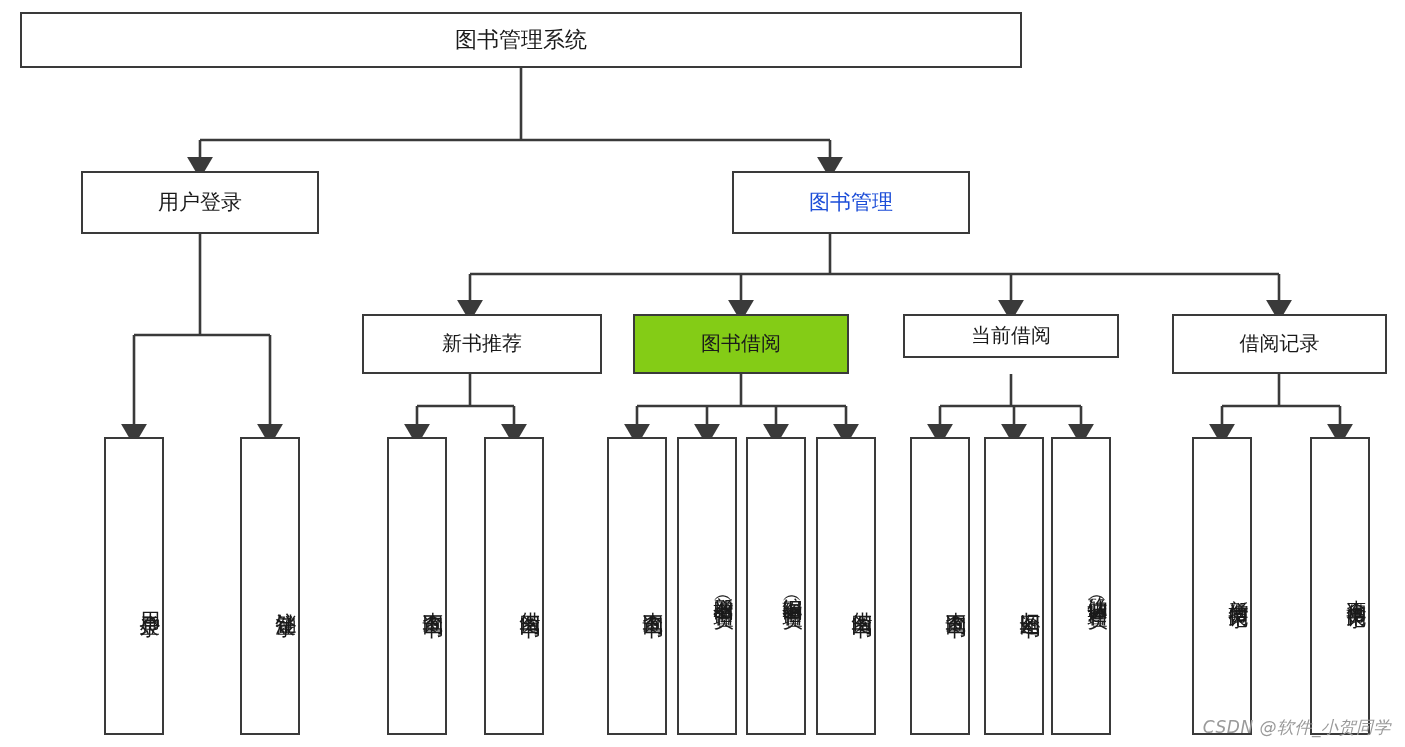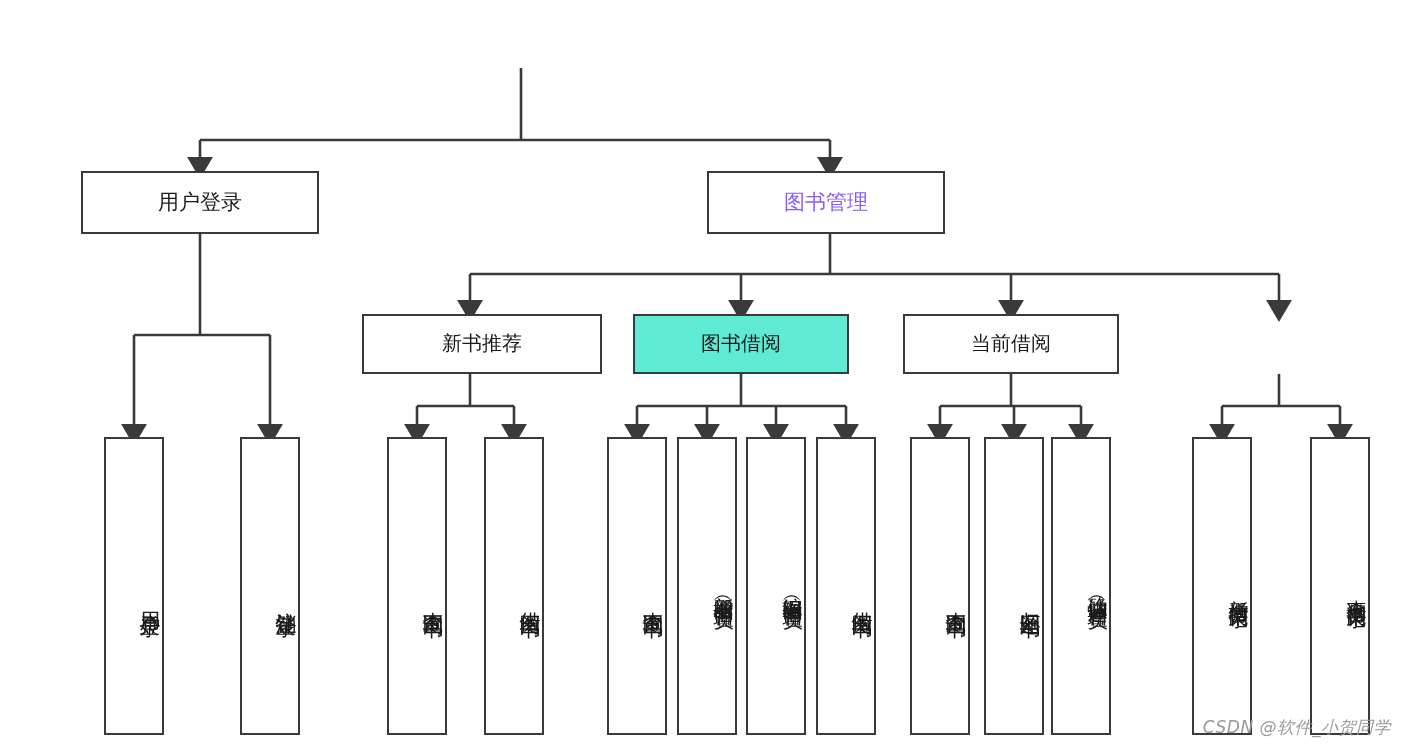--- a/index.html
+++ b/index.html
@@ -104,27 +104,29 @@
       <path d="M1014,406 L1014,427" marker-end="url(#arw)"></path>
       <path d="M1081,406 L1081,427" marker-end="url(#arw)"></path>
 
       <path d="M1279,374 L1279,406"></path>
       <path d="M1222,406 L1340,406"></path>
       <path d="M1222,406 L1222,427" marker-end="url(#arw)"></path>
       <path d="M1340,406 L1340,427" marker-end="url(#arw)"></path>
     </g>
   </svg>
 
+  <div class="node root" style="left: 20px; top: 12px; width: 1002px; height: 56px; background: rgb(255, 255, 255); border-color: rgb(58, 58, 58); color: rgb(26, 26, 26);">图书管理系统</div>
 
   <div class="node lvl2" style="left: 81px; top: 171px; width: 238px; height: 63px; background: rgb(255, 255, 255); border-color: rgb(58, 58, 58); color: rgb(26, 26, 26);">用户登录</div>
-  <div class="node lvl2" style="left: 707px; top: 171px; width: 238px; height: 63px; background: rgb(255, 255, 255); border-color: rgb(58, 58, 58); color: #8b5cf6;">图书管理</div>
+  <div class="node lvl2" style="left: 732px; top: 171px; width: 238px; height: 63px; background: rgb(255, 255, 255); border-color: rgb(58, 58, 58); color: #1d4ed8;">图书管理</div>
 
   <div class="node lvl3" style="left: 362px; top: 314px; width: 240px; height: 60px; background: rgb(255, 255, 255); border-color: rgb(58, 58, 58); color: rgb(26, 26, 26);">新书推荐</div>
-  <div class="node lvl3" style="left: 633px; top: 314px; width: 216px; height: 60px; background: #5eead4; border-color: rgb(58, 58, 58); color: rgb(26, 26, 26);">图书借阅</div>
-  <div class="node lvl3" style="left: 903px; top: 314px; width: 216px; height: 60px; background: rgb(255, 255, 255); border-color: rgb(58, 58, 58); color: rgb(26, 26, 26);">当前借阅</div>
+  <div class="node lvl3" style="left: 633px; top: 314px; width: 216px; height: 60px; background: #84cc16; border-color: rgb(58, 58, 58); color: rgb(26, 26, 26);">图书借阅</div>
+  <div class="node lvl3" style="left: 903px; top: 314px; width: 216px; height: 44px; background: rgb(255, 255, 255); border-color: rgb(58, 58, 58); color: rgb(26, 26, 26);">当前借阅</div>
+  <div class="node lvl3" style="left: 1172px; top: 314px; width: 215px; height: 60px; background: rgb(255, 255, 255); border-color: rgb(58, 58, 58); color: rgb(26, 26, 26);">借阅记录</div>
 
   <div class="node leaf" style="left: 104px; top: 437px; width: 60px; height: 298px; background: rgb(255, 255, 255); border-color: rgb(58, 58, 58); color: rgb(26, 26, 26);">用户登录</div>
   <div class="node leaf" style="left: 240px; top: 437px; width: 60px; height: 298px; background: rgb(255, 255, 255); border-color: rgb(58, 58, 58); color: rgb(26, 26, 26);">注销登录</div>
   <div class="node leaf" style="left: 387px; top: 437px; width: 60px; height: 298px; background: rgb(255, 255, 255); border-color: rgb(58, 58, 58); color: rgb(26, 26, 26);">查询图书</div>
   <div class="node leaf" style="left: 484px; top: 437px; width: 60px; height: 298px; background: rgb(255, 255, 255); border-color: rgb(58, 58, 58); color: rgb(26, 26, 26);">借阅图书</div>
   <div class="node leaf" style="left: 607px; top: 437px; width: 60px; height: 298px; background: rgb(255, 255, 255); border-color: rgb(58, 58, 58); color: rgb(26, 26, 26);">查询图书</div>
   <div class="node leaf tall" style="left: 677px; top: 437px; width: 60px; height: 298px; background: rgb(255, 255, 255); border-color: rgb(58, 58, 58); color: rgb(26, 26, 26);">新增图书（管理员）</div>
   <div class="node leaf tall" style="left: 746px; top: 437px; width: 60px; height: 298px; background: rgb(255, 255, 255); border-color: rgb(58, 58, 58); color: rgb(26, 26, 26);">编辑图书（管理员）</div>
   <div class="node leaf" style="left: 816px; top: 437px; width: 60px; height: 298px; background: rgb(255, 255, 255); border-color: rgb(58, 58, 58); color: rgb(26, 26, 26);">借阅图书</div>
   <div class="node leaf" style="left: 910px; top: 437px; width: 60px; height: 298px; background: rgb(255, 255, 255); border-color: rgb(58, 58, 58); color: rgb(26, 26, 26);">查询图书</div>

